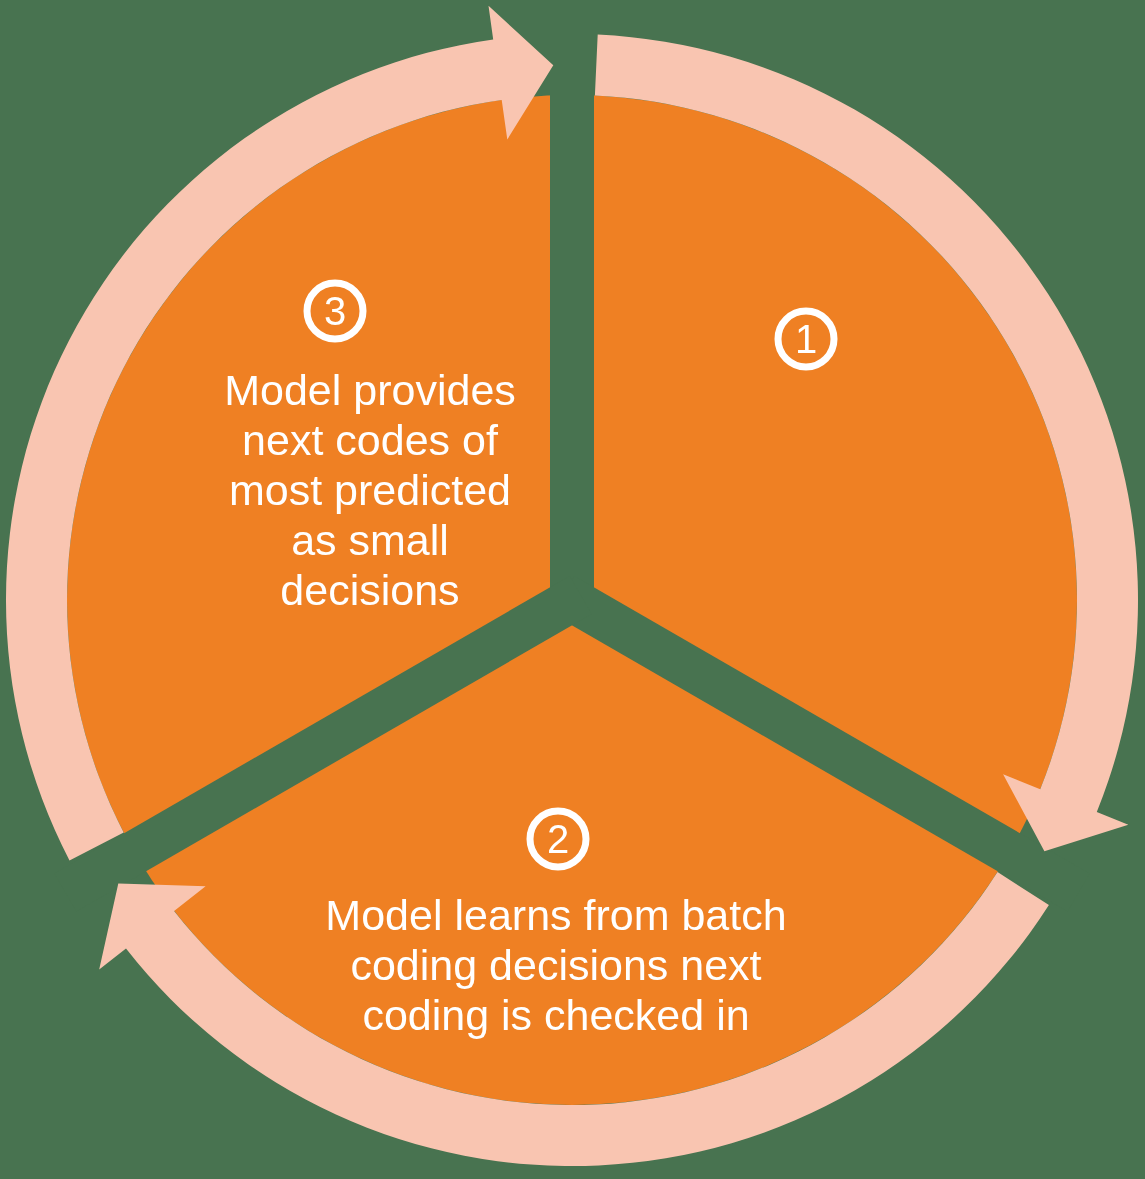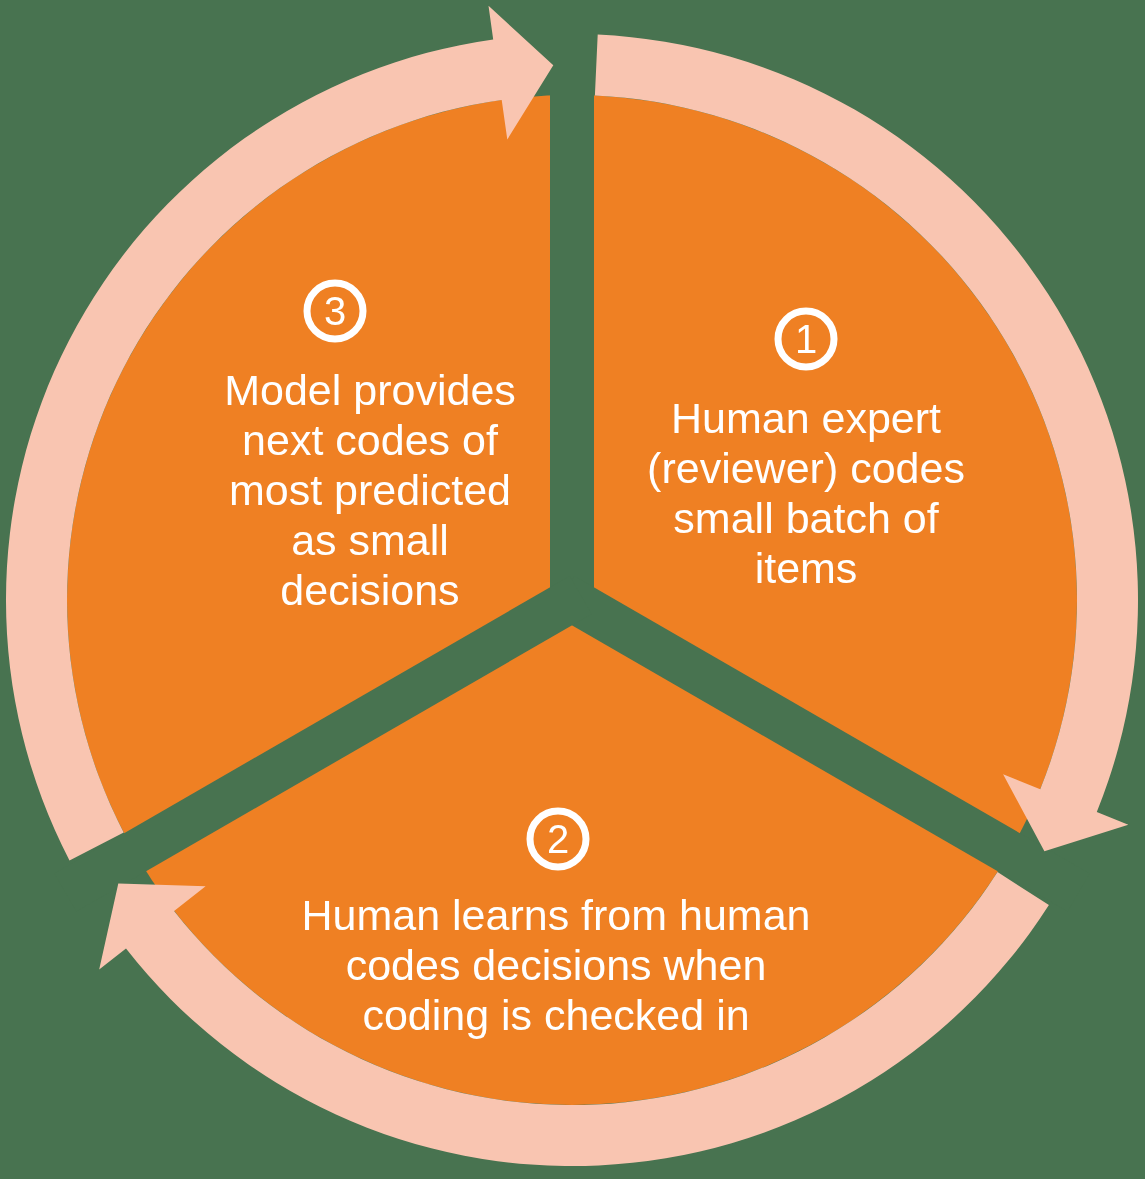--- a/index.html
+++ b/index.html
@@ -81,33 +81,27 @@
              L 553.3 65.3
              L 507.3 139.5
              L 501.7 99.9
              A 505 505 0 0 0 123.7 832.4
              Z" fill="#F9C5B1"></path>
   </svg>
 
   <div class="step-badge badge-1">
     <span>1</span>
   </div>
-  <div class="step-text text-1">
-    <div>Human expert</div>
-    <div>(reviewer) codes</div>
-    <div>small batch of</div>
-    <div>items</div>
-  </div>
 
   <div class="step-badge badge-2">
     <span>2</span>
   </div>
   <div class="step-text text-2">
-    <div>Human learns from human</div>
-    <div>codes decisions when</div>
+    <div>Model learns from batch</div>
+    <div>coding decisions next</div>
     <div>coding is checked in</div>
   </div>
 
   <div class="step-badge badge-3">
     <span>3</span>
   </div>
   <div class="step-text text-3">
     <div>Model provides</div>
     <div>next codes of</div>
     <div>most predicted</div>

